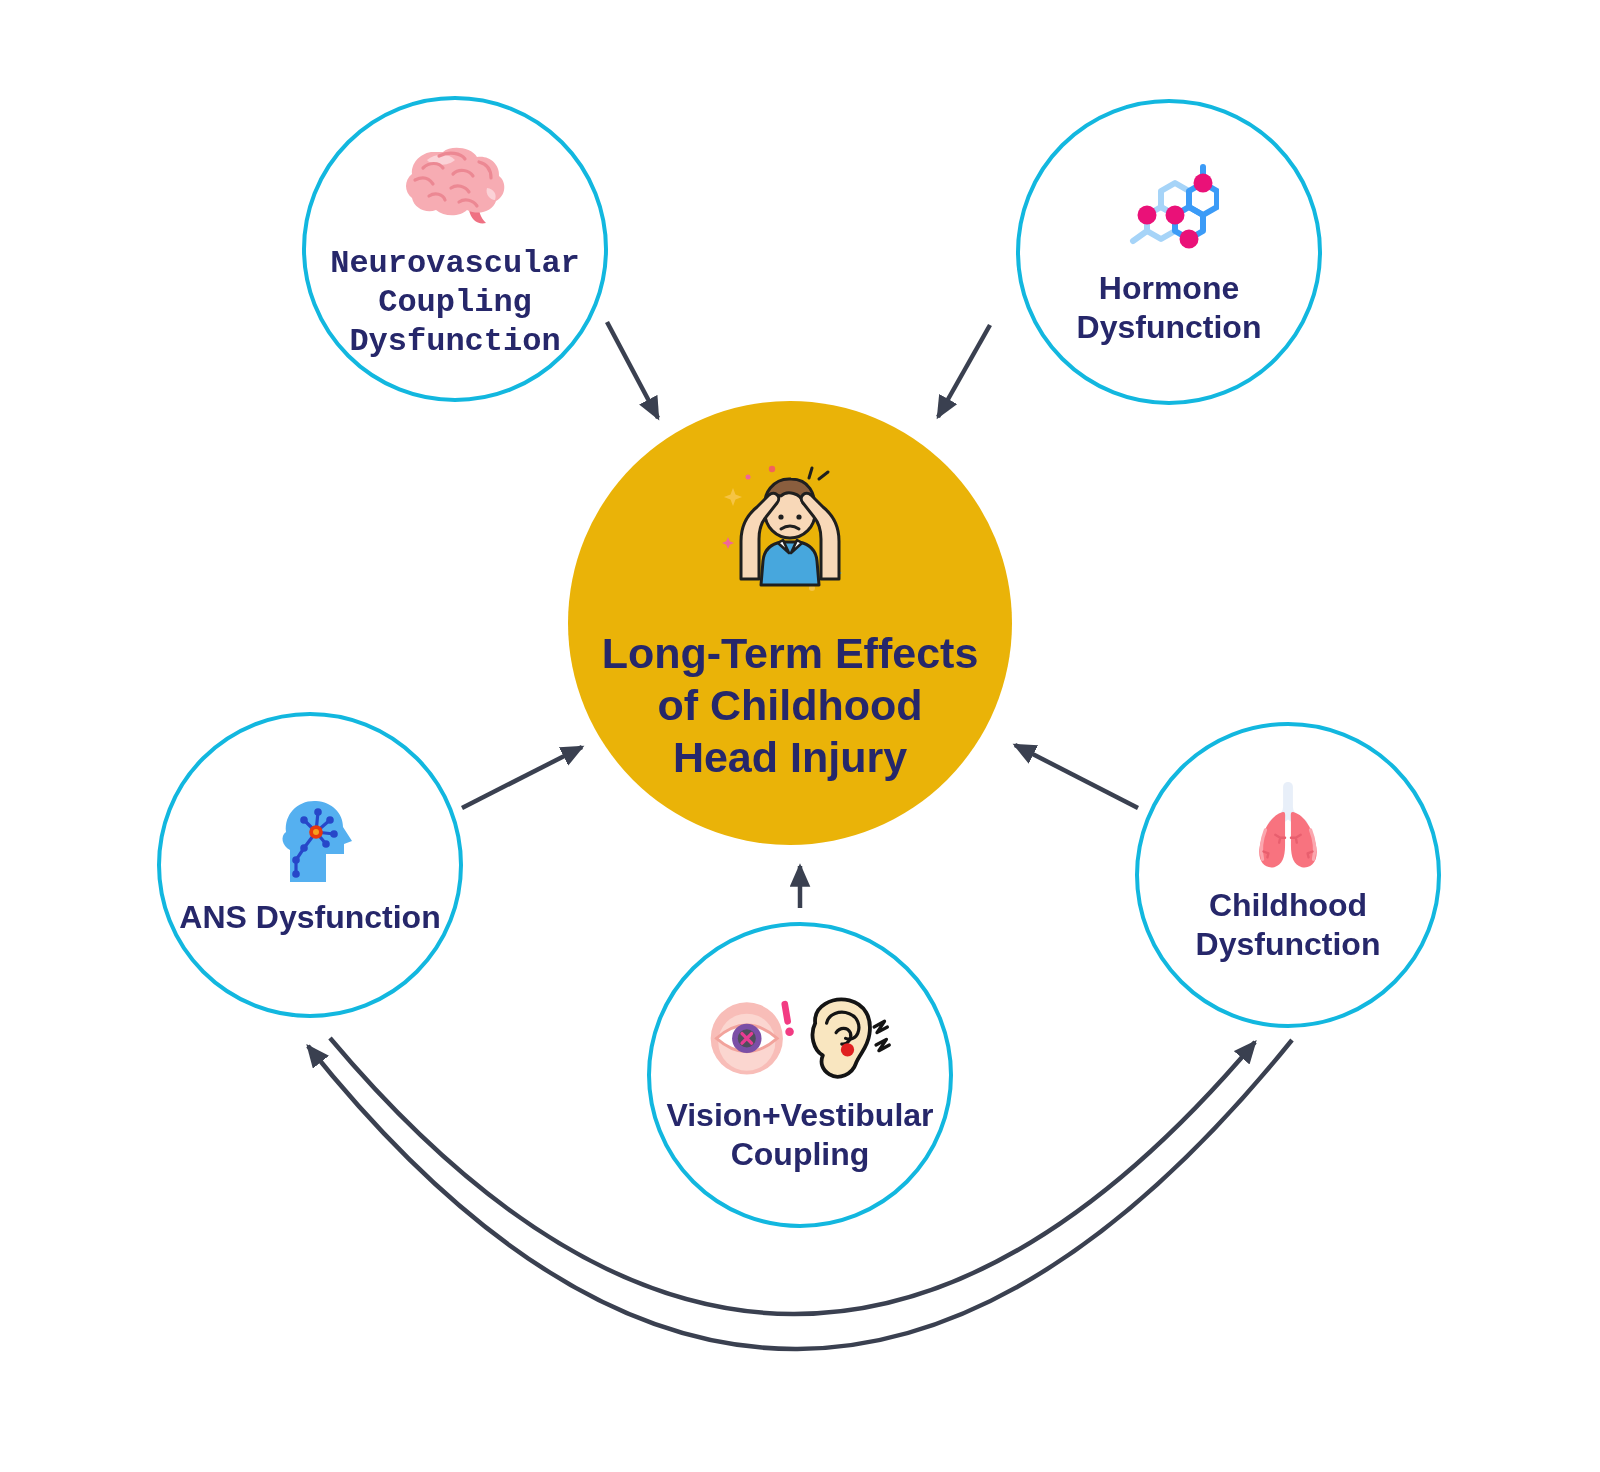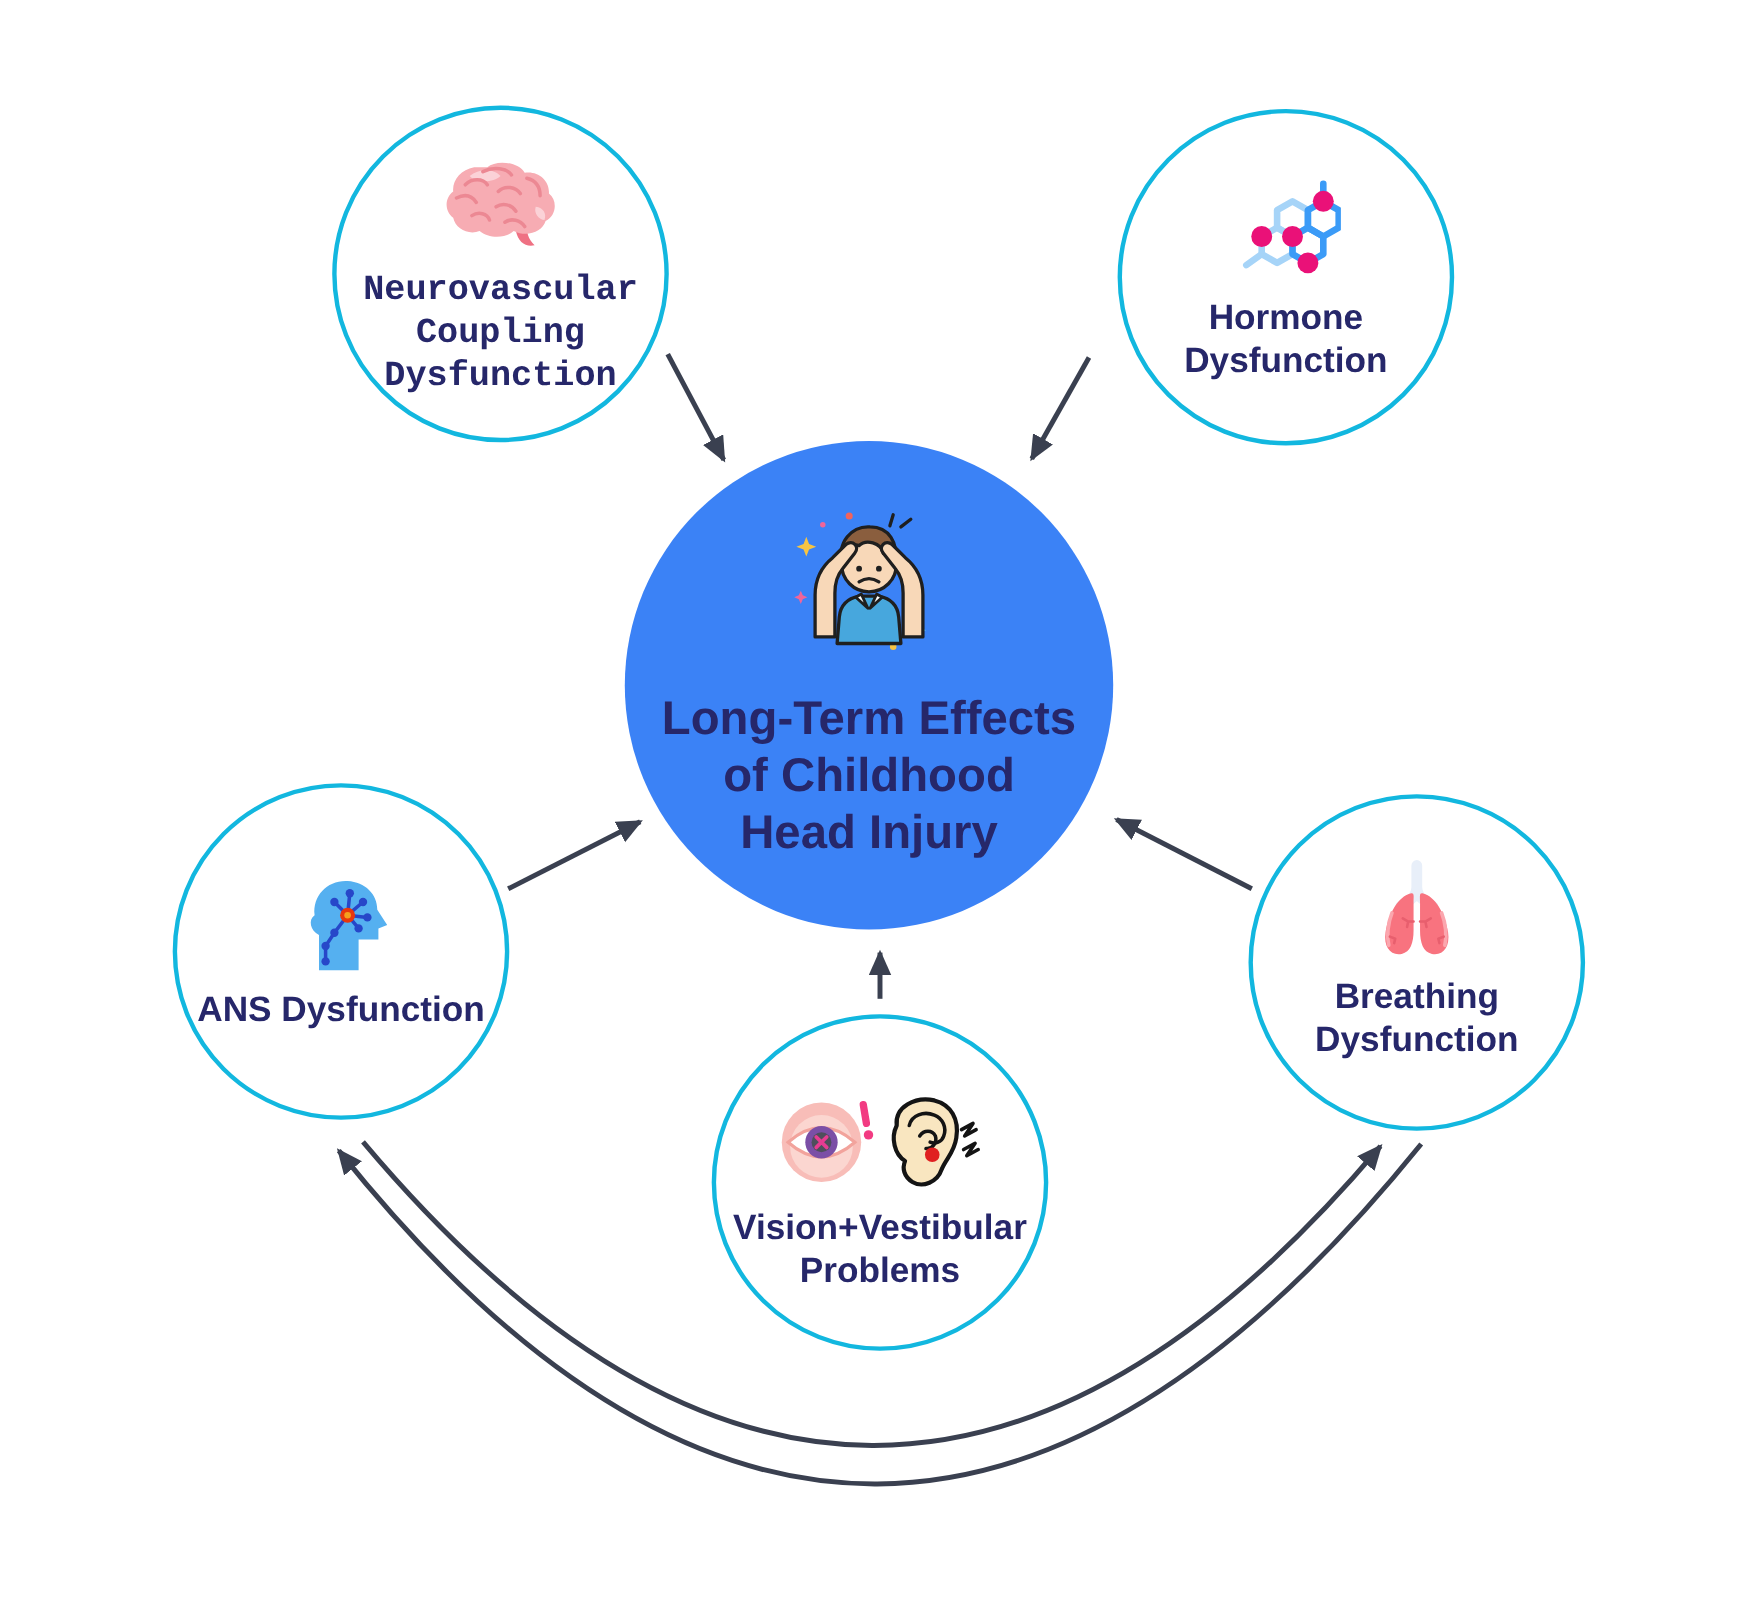--- a/index.html
+++ b/index.html
@@ -48,21 +48,21 @@
 
   .node-neurovascular { left: 302px; top: 96px;  padding-top: 40px; font-family: Liberation Mono, monospace; }
   .node-hormone       { left: 1016px; top: 99px;  padding-top: 52px; }
   .node-ans           { left: 157px; top: 712px; padding-top: 72px; text-align: center; }
   .node-vision        { left: 647px; top: 922px; padding-top: 64px; }
   .node-breathing     { left: 1135px; top: 722px; padding-top: 54px; }
 
   .node-center {
     left: 568px; top: 401px;
     width: 444px; height: 444px;
-    background: #3b82f6;
+    background: #eab308;
     padding-top: 60px;
   }
 
   .center-title {
     color: #26276A;
     font-size: 43px;
     font-weight: 700;
     line-height: 1.21;
     white-space: pre-line;
     margin-top: 26px;
@@ -193,32 +193,32 @@
       <g>
         <path d="M116,34 C114,16 134,6 152,10 C168,14 176,28 173,46 C171,60 163,66 159,76 C155,88 141,94 131,88 C123,83 121,75 124,68 C114,62 110,46 116,34 Z" fill="#F9E6C0" stroke="#141414" stroke-width="4" stroke-linejoin="round"></path>
         <path d="M128,34 C130,24 142,20 152,24 C160,27 164,36 161,44 C159,50 153,52 148,50" stroke="#141414" stroke-width="3.4" fill="none" stroke-linecap="round"></path>
         <path d="M138,44 C142,38 150,38 153,44 C155,50 150,57 144,56" stroke="#141414" stroke-width="3.4" fill="none" stroke-linecap="round"></path>
         <circle cx="150" cy="62" r="7" fill="#E02020"></circle>
         <path d="M178,38 L189,32 L181,44 L192,38" stroke="#141414" stroke-width="3.4" fill="none" stroke-linecap="round" stroke-linejoin="round"></path>
         <path d="M180,57 L191,51 L183,63 L194,57" stroke="#141414" stroke-width="3.4" fill="none" stroke-linecap="round" stroke-linejoin="round"></path>
       </g>
     </svg>
     <div class="node-label">Vision+Vestibular
-Problems</div>
+Coupling</div>
   </div>
 
   <div class="node satellite node-breathing">
     <svg class="icon" width="100" height="92" viewBox="0 0 102 92" xmlns="http://www.w3.org/2000/svg">
       <path d="M51,6 L51,30 M51,26 C51,36 44,38 36,44 M51,26 C51,36 58,38 66,44" stroke="#E8EFF9" stroke-width="10" fill="none" stroke-linecap="round"></path>
       <path d="M45,32 C34,35 25,50 22,68 C20,82 27,90 37,88 C45,86 48,78 48,66 L48,41 C48,34 49,31 45,32 Z" fill="#F8737F"></path>
       <path d="M57,32 C68,35 77,50 80,68 C82,82 75,90 65,88 C57,86 54,78 54,66 L54,41 C54,34 53,31 57,32 Z" fill="#F8737F"></path>
       <path d="M28,50 C24,60 23,72 25,80" stroke="#FBA6AE" stroke-width="3.4" fill="none" stroke-linecap="round"></path>
       <path d="M74,50 C78,60 79,72 77,80" stroke="#FBA6AE" stroke-width="3.4" fill="none" stroke-linecap="round"></path>
       <path d="M38,55 L43,58 M43,58 L42,63 M43,58 L48,58" stroke="#E85F6E" stroke-width="2.4" fill="none" stroke-linecap="round"></path>
       <path d="M64,55 L59,58 M59,58 L60,63 M59,58 L54,58" stroke="#E85F6E" stroke-width="2.4" fill="none" stroke-linecap="round"></path>
       <path d="M26,72 L31,74 M31,74 L30,78" stroke="#E85F6E" stroke-width="2.4" fill="none" stroke-linecap="round"></path>
       <path d="M76,72 L71,74 M71,74 L72,78" stroke="#E85F6E" stroke-width="2.4" fill="none" stroke-linecap="round"></path>
     </svg>
-    <div class="node-label">Breathing
+    <div class="node-label">Childhood
 Dysfunction</div>
   </div>
 
 </div>
 
 </body></html>

